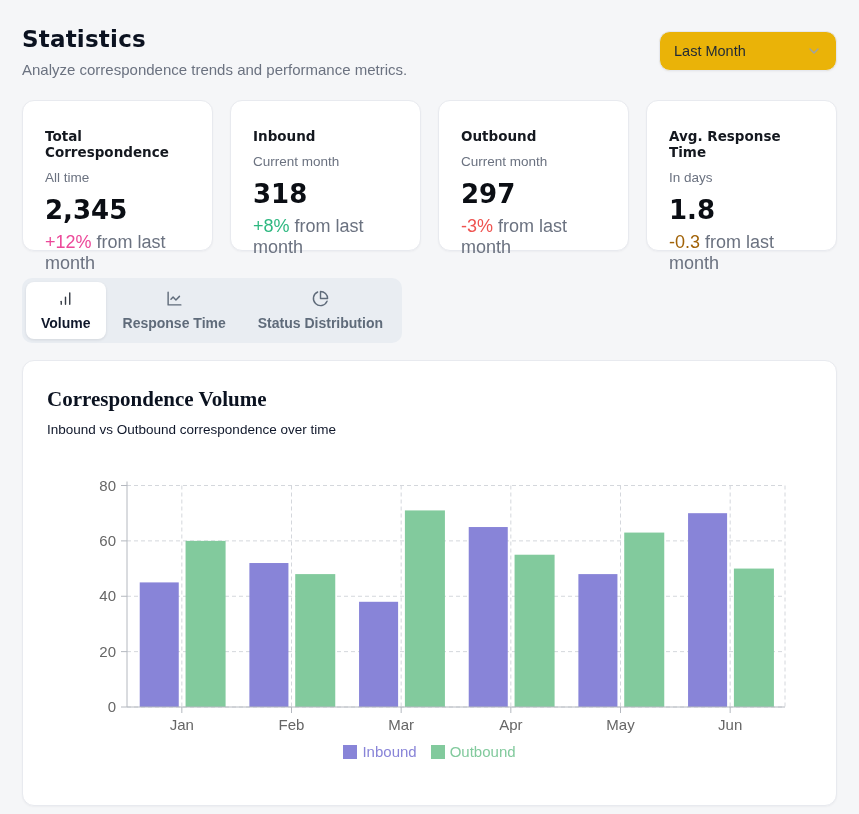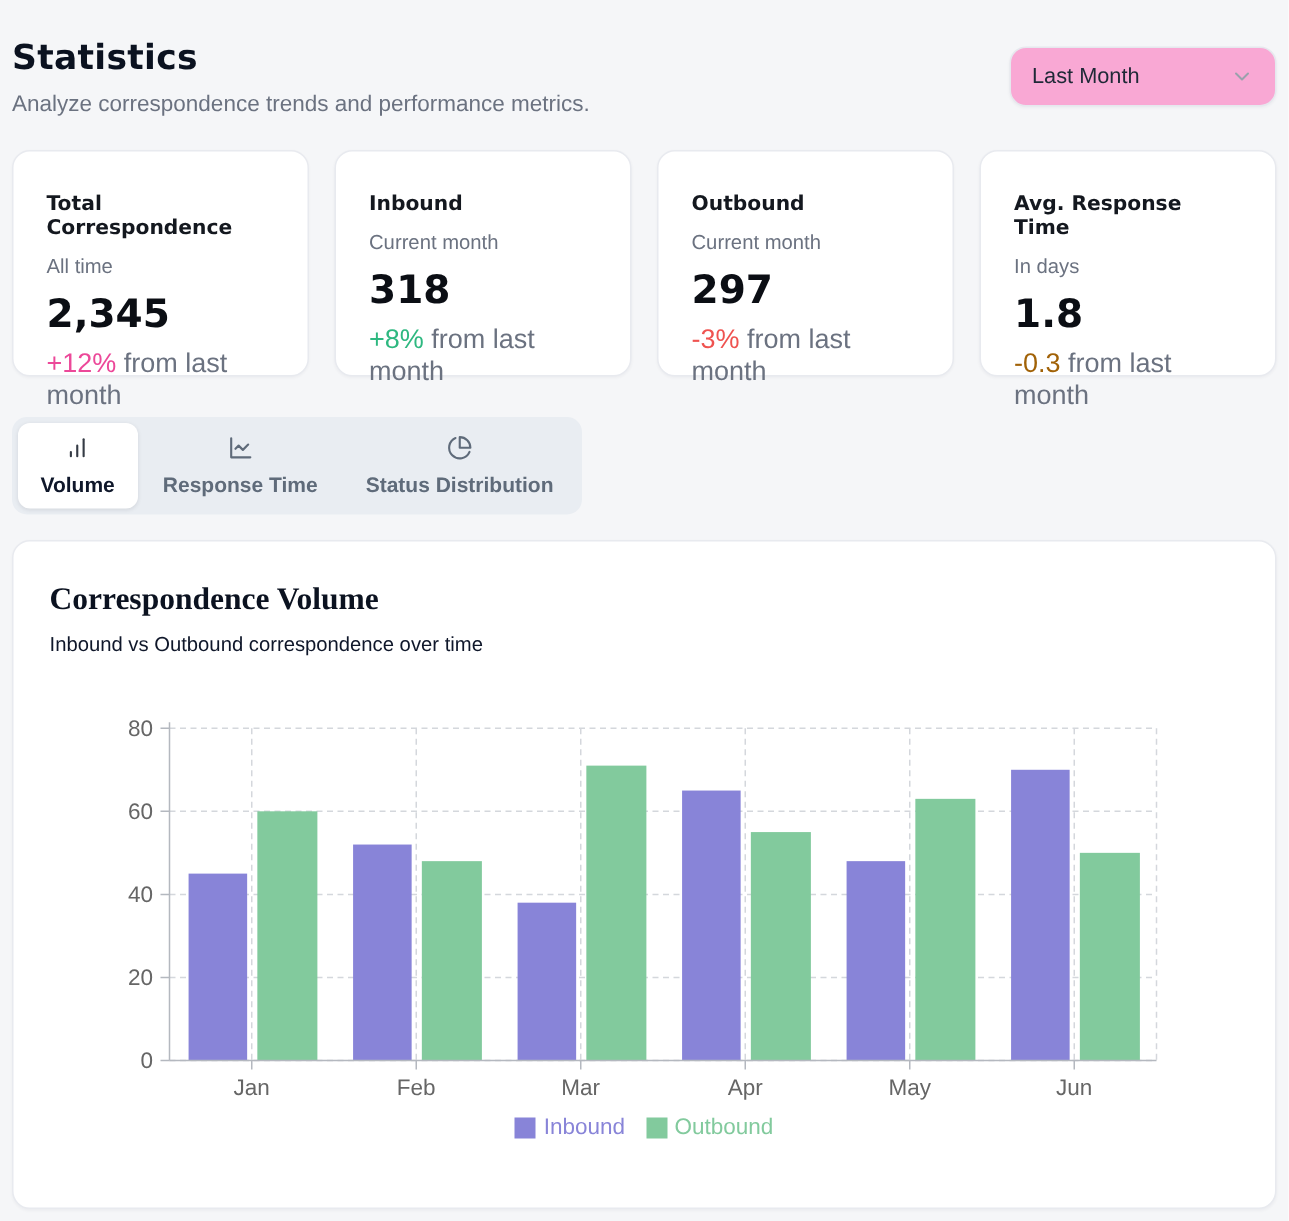--- a/index.html
+++ b/index.html
@@ -4,33 +4,33 @@
 <style>
   * { box-sizing: border-box; }
   html,body { margin:0; padding:0; }
   body {
     width:859px; height:814px;
     background:#f5f6f8;
     font-family:"Liberation Sans", sans-serif;
     color:#111827;
     overflow:hidden;
   }
-  .page { padding:18px 8px 0; }
+  .page { padding:18px 22px 0; }
 
   
   .header-row { display:flex; justify-content:space-between; align-items:flex-start; }
   .page-title {
     margin:8px 0 0;
     font-family:"DejaVu Sans", sans-serif;
     font-size:23px; font-weight:700; color:#0b1220; letter-spacing:.2px;
   }
   .page-subtitle { margin:9px 0 0; font-size:15px; color:#6b7280; }
   .range-select {
     margin-top:13px; width:178px; height:40px;
-    background:#f9a8d4; border:1px solid #e6e8ee; border-radius:11px;
+    background:#eab308; border:1px solid #e6e8ee; border-radius:11px;
     display:flex; align-items:center; justify-content:space-between;
     padding:0 14px; font-family:"Liberation Sans", sans-serif;
     font-size:14.5px; color:#1f2937; cursor:pointer;
     box-shadow:0 1px 2px rgba(16,24,40,.04);
   }
   .range-select svg { width:16px; height:16px; stroke:#9aa1ac; }
 
   
   .cards { margin-top:22px; display:grid; grid-template-columns:repeat(4,1fr); gap:17px; }
   .card {

